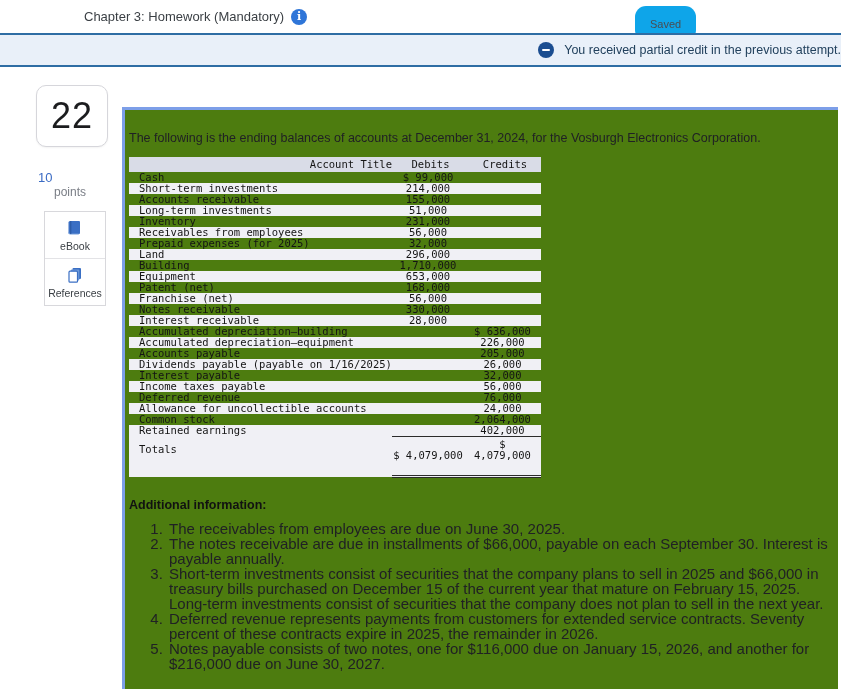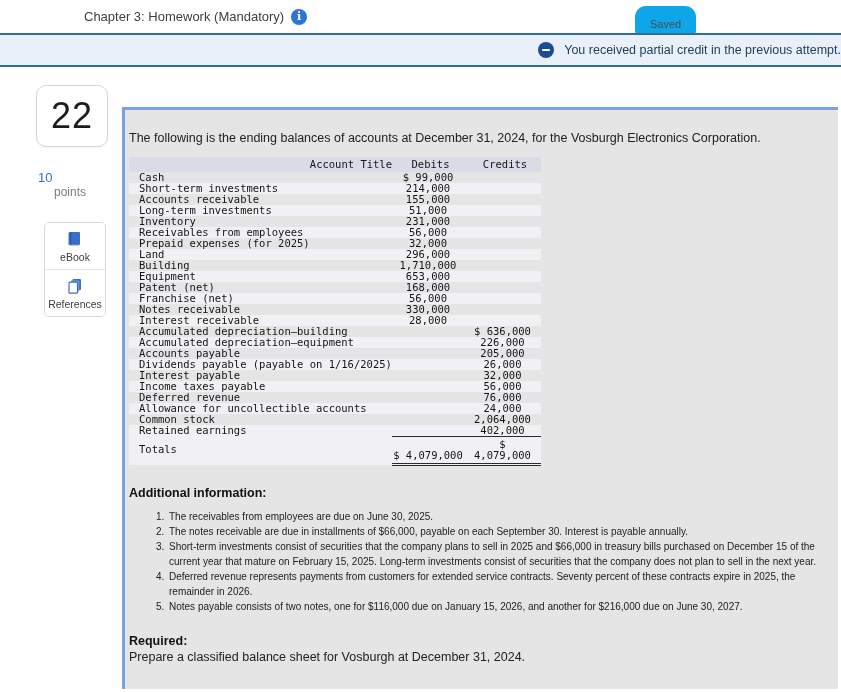--- a/index.html
+++ b/index.html
@@ -55,37 +55,37 @@
   .question-card {
     width: 70px; height: 60px; border: 1px solid #d6d6db; border-radius: 10px;
     background: #fff; box-shadow: 0 1px 2px rgba(0,0,0,0.05);
     display: flex; align-items: center; justify-content: center;
     font-size: 36px; color: #1b1c1e; letter-spacing: 1px;
   }
   .points-block { margin-top: 23px; margin-left: 2px; line-height: 15px; }
   .points-value { color: #3b6bc4; font-size: 13px; }
   .points-label { color: #7a7e86; font-size: 12px; padding-left: 16px; }
   .toolbox {
-    margin-top: 22px; margin-left: 8px; width: 60px;
-    border: 1px solid #d8d8dc; border-radius: 5px; background: #fff; overflow: hidden;
+    margin-top: 11px; margin-left: 8px; width: 60px;
+    border: 1px solid #d8d8dc; border-radius: 0; background: #fff; overflow: hidden;
   }
   .tool-btn {
     height: 46px; display: flex; flex-direction: column;
     align-items: center; justify-content: center; cursor: pointer; background: #fff;
   }
   .tool-btn + .tool-btn { border-top: 1px solid #e3e3e6; }
   .tool-label { font-size: 10.5px; color: #3a3f44; margin-top: 2px; }
   .tool-icon svg { display: block; }
 
   
   .content-panel {
     position: absolute; left: 122px; top: 107px;
     width: 716px; height: 582px;
     border-top: 3px solid #7d9fe8; border-left: 3px solid #7d9fe8;
-    background: #e5e5e5; box-sizing: border-box;
+    background: #4d7c0f; box-sizing: border-box;
     padding: 0 0 0 2px;
   }
   .intro-text { margin: 21px 0 0 2px; font-size: 12.5px; color: #202124; }
 
   
   .tb-table {
     margin: 12px 0 0 2px; border-collapse: collapse; table-layout: fixed;
     width: 412px;
     font-family: "DejaVu Sans Mono", monospace;
     font-size: 10.5px; line-height: 11px; color: #141414;
@@ -96,32 +96,32 @@
   .tb-table th {
     background: #d9dce7; font-weight: normal; height: 13px;
     text-align: center; padding: 1px 0;
   }
   .tb-table th.h-title { text-align: right; padding-left: 10px; }
   .tb-table td { padding: 0; height: 11px; }
   .tb-table td.title { padding-left: 10px; white-space: nowrap; overflow: hidden; }
   .tb-table td.amt { text-align: center; padding-right: 5px; }
   .tb-table tbody tr:nth-child(even) { background: #f0f0f5; }
   .totals-row { background: #f0f0f5; }
-  .totals-row td { height: 24px; vertical-align: bottom; padding-bottom: 2px; }
+  .totals-row td { height: 24px; vertical-align: bottom; padding-bottom: 14px; }
   .totals-row td.title { vertical-align: middle; }
   .totals-row td.amt { border-top: 1px solid #2b2b2b; border-bottom: 3px double #2b2b2b; }
   .totals-row td.credits { white-space: normal; word-spacing: 1px; }
 
   
   .additional-heading, .required-heading {
     margin: 20px 0 0 2px; font-size: 12.5px; font-weight: bold; color: #111;
   }
   .additional-list {
     margin: 9px 0 0 0; padding-left: 40px;
-    font-size: 10px; line-height: 15px; color: #202124;
+    font-size: 15px; line-height: 15px; color: #202124;
   }
   .additional-list li { padding-left: 2px; margin: 0; }
   .required-text { margin: 2px 0 0 2px; font-size: 12.5px; color: #202124; }
 </style>
 </head>
 <body>
 
 <div class="app-header">
   <div class="app-title">Chapter 3: Homework (Mandatory)</div>
   <div class="info-icon">i</div>

